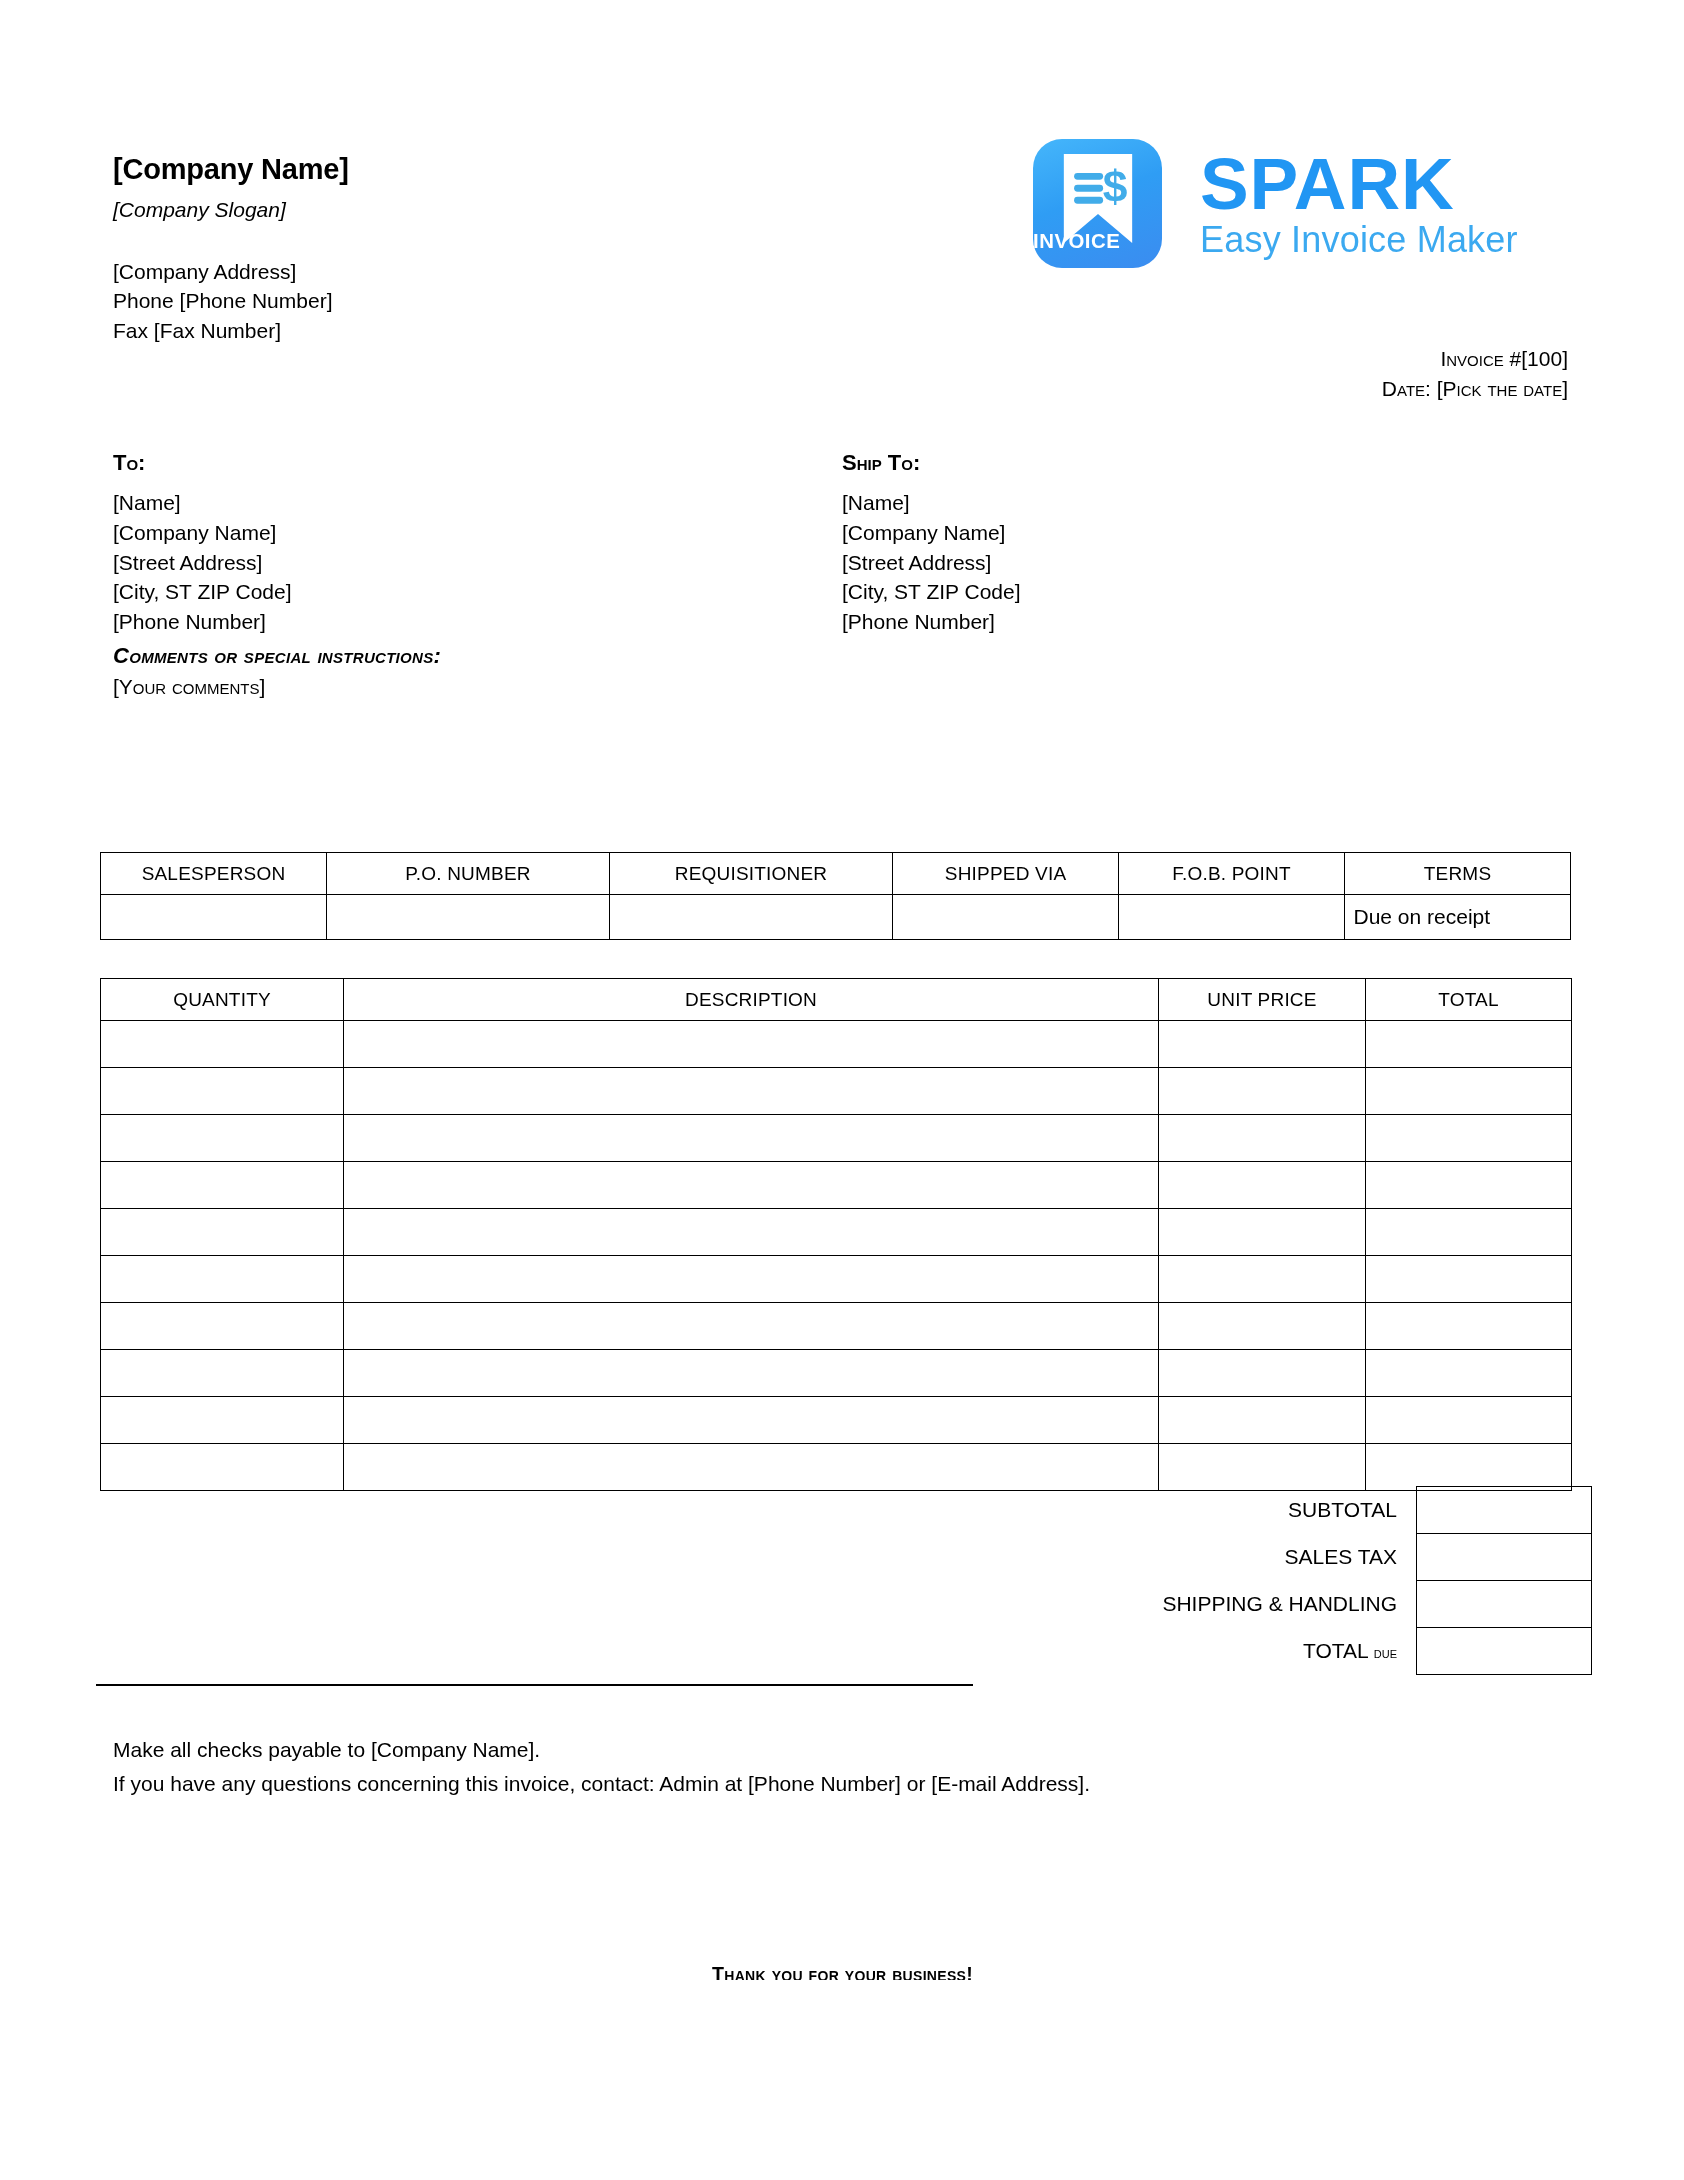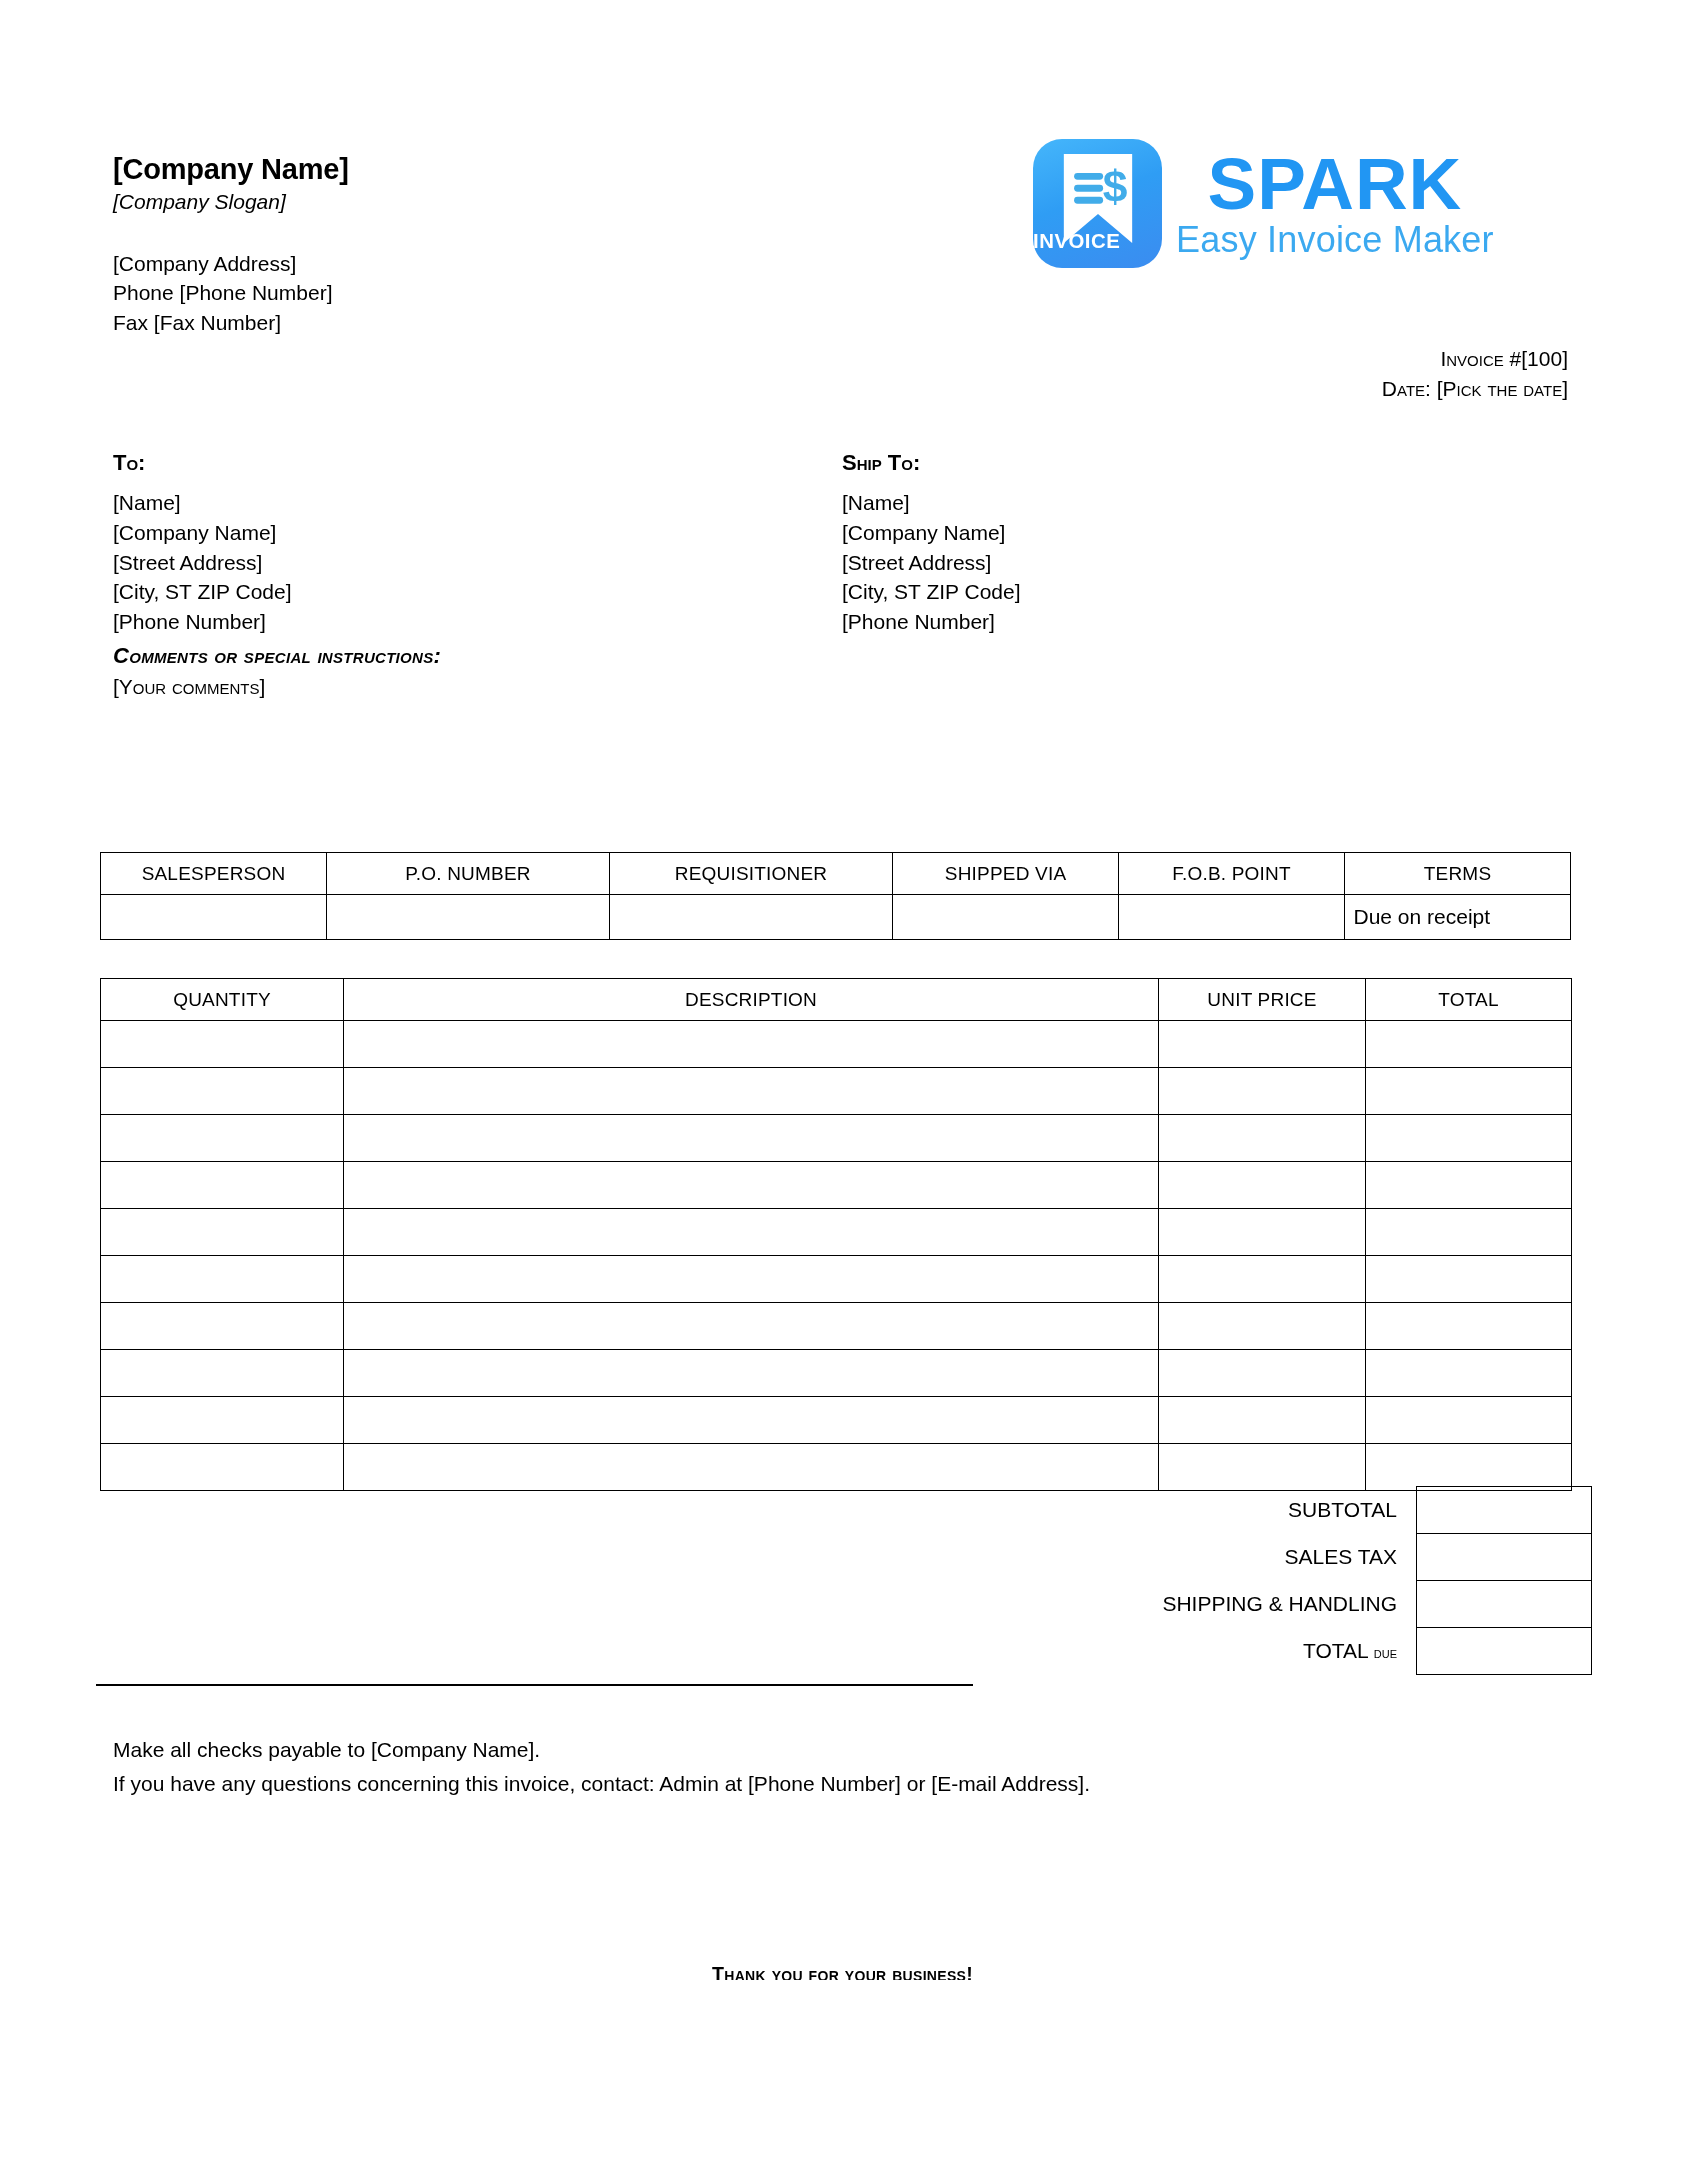--- a/index.html
+++ b/index.html
@@ -28,21 +28,21 @@
   .company-name {
     font-size: 29px;
     font-weight: bold;
     letter-spacing: -0.2px;
     line-height: 1.12;
   }
   .company-slogan {
     font-size: 21px;
     font-style: italic;
     line-height: 1.2;
-    margin-top: 4px;
+    margin-top: 12px;
   }
   .company-contact {
     margin-top: 34px;
     font-size: 21px;
     line-height: 1.42;
   }
 
   
   .logo-wrap {
     position: absolute;
@@ -71,23 +71,22 @@
     right: 0;
     bottom: 15.3px;
     text-align: left;
     color: #ffffff;
     font-size: 20.4px;
     font-weight: bold;
     letter-spacing: 0.5px;
     font-family: "Liberation Sans", sans-serif;
   }
   .logo-text {
-    margin-left: 14px;
+    margin-left: 38px;
     line-height: 1;
-    text-align: center;
   }
   .logo-spark {
     font-size: 73px;
     font-weight: bold;
     color: #2196f3;
     letter-spacing: 0.9px;
     line-height: 0.96;
   }
   .logo-tagline {
     font-size: 36px;

